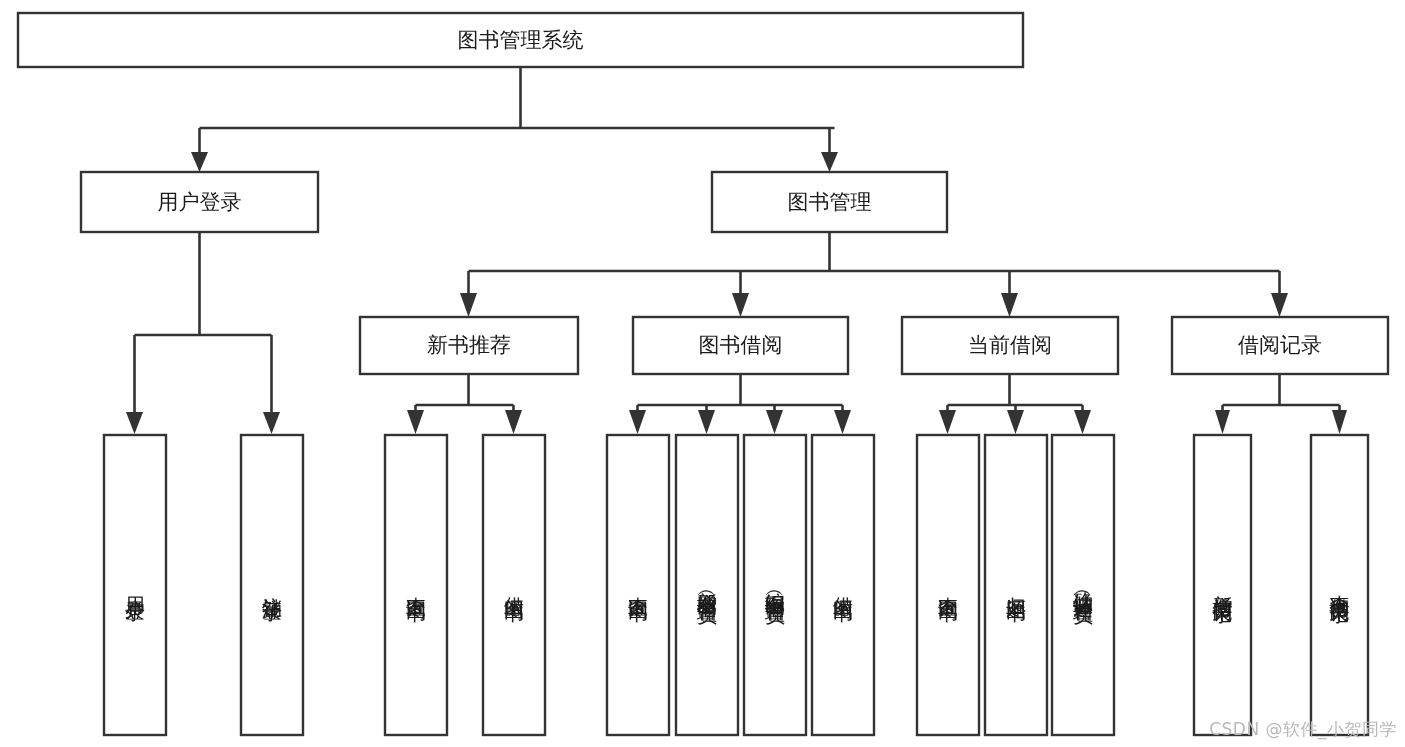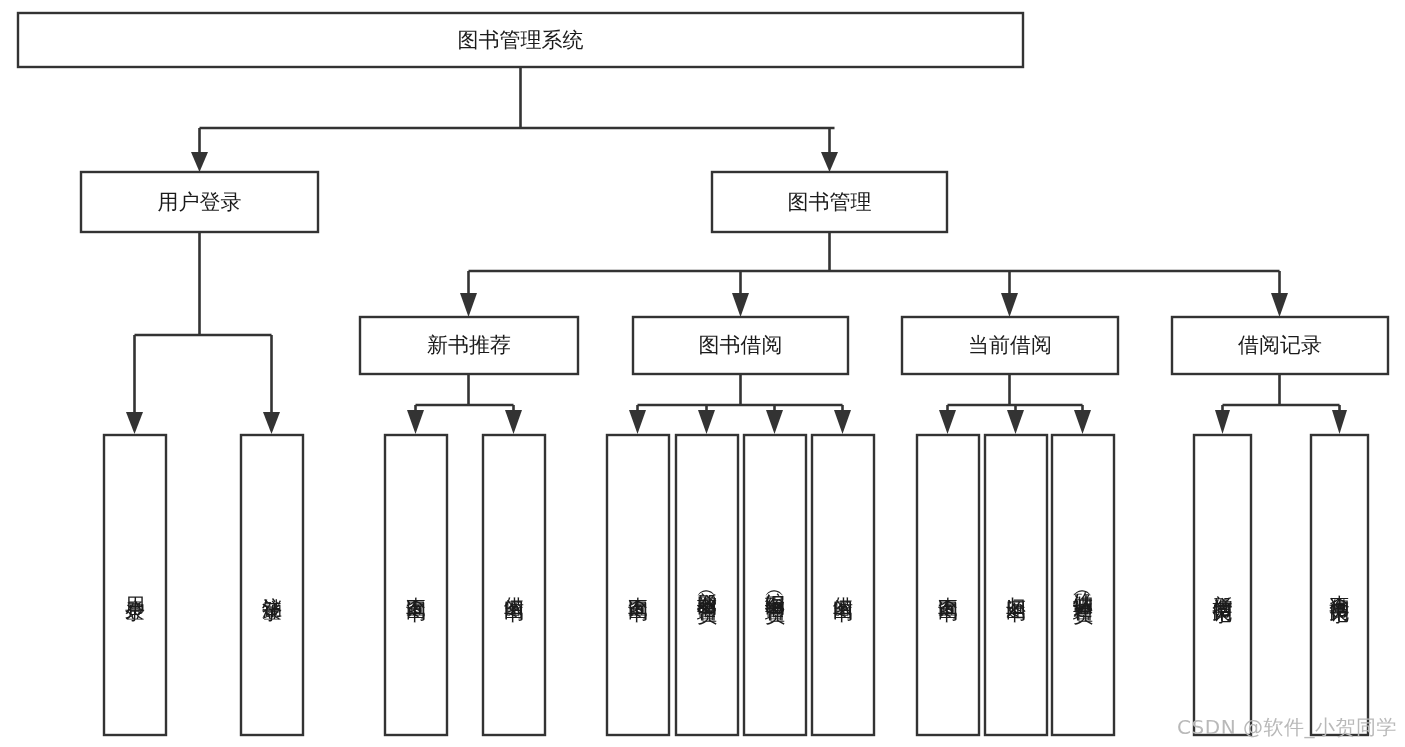--- a/index.html
+++ b/index.html
@@ -62,21 +62,21 @@
     color: #1b1b1b;
     white-space: nowrap;
     pointer-events: none;
     user-select: none;
   }
   .watermark {
     position: absolute;
     right: 8px;
     bottom: 6px;
     font-family: "DejaVu Sans", "Liberation Sans", sans-serif;
-    font-size: 20px;
+    font-size: 17px;
     color: #b9b9b9;
     letter-spacing: 0.5px;
     white-space: nowrap;
     user-select: none;
   }
 </style>
 </head>
 <body>
 
 <div id="diagram-root">

